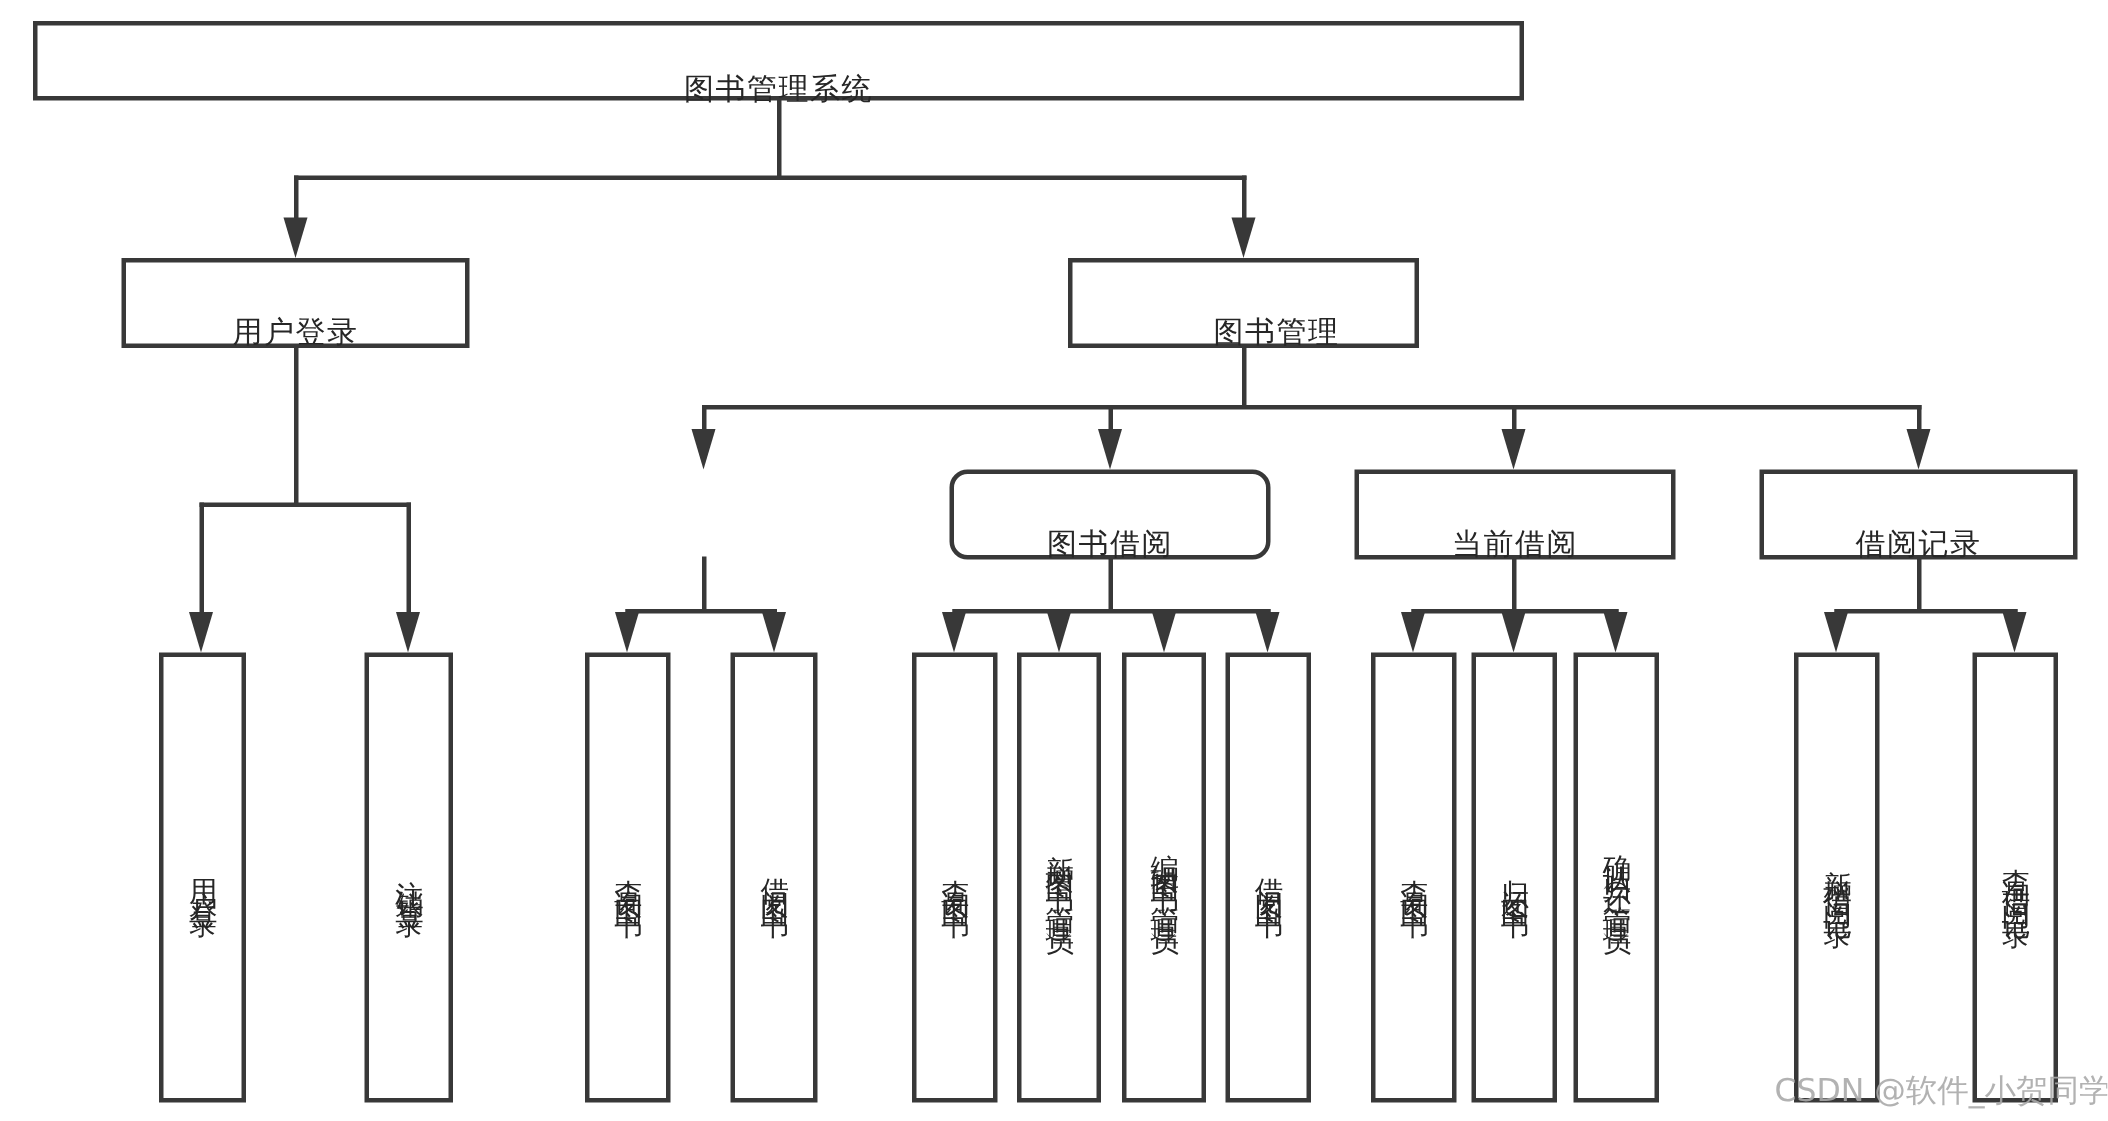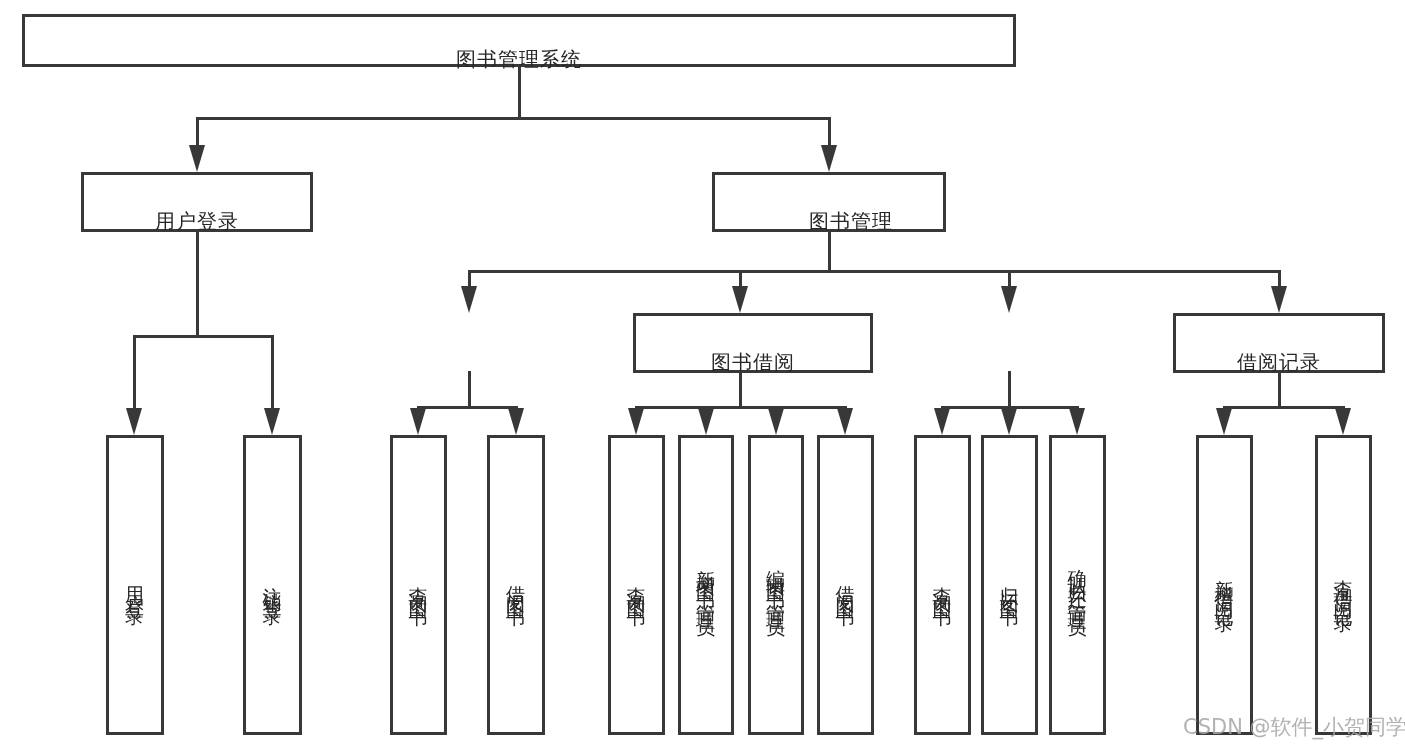--- a/index.html
+++ b/index.html
@@ -90,22 +90,25 @@
   <div class="line" style="left:468px; top:270px; width:813px; height:3px;"></div>
   <div class="line" style="left:468px; top:270px; width:3px; height:22px;"></div>
   <div class="line" style="left:739px; top:270px; width:3px; height:22px;"></div>
   <div class="line" style="left:1008px; top:270px; width:3px; height:22px;"></div>
   <div class="line" style="left:1278px; top:270px; width:3px; height:22px;"></div>
   <div class="arrow" style="left:461px; top:286px;"></div>
   <div class="arrow" style="left:732px; top:286px;"></div>
   <div class="arrow" style="left:1001px; top:286px;"></div>
   <div class="arrow" style="left:1271px; top:286px;"></div>
 
-  <div class="box" style="left:633px; top:313px; width:240px; height:60px;">
+  <div class="box" style="left:633px; top:313px; width:214px; height:60px;border-radius:12px;">
     <span class="node-label">图书借阅</span>
+  </div>
+  <div class="box" style="left:903px; top:313px; width:214px; height:60px;">
+    <span class="node-label">当前借阅</span>
   </div>
   <div class="box" style="left:1173px; top:313px; width:212px; height:60px;justify-content:center;">
     <span class="node-label">借阅记录</span>
   </div>
 
   <div class="line" style="left:468px; top:371px; width:3px; height:37px;"></div>
   <div class="line" style="left:417px; top:406px; width:101px; height:3px;"></div>
   <div class="line" style="left:417px; top:406px; width:3px; height:8px;"></div>
   <div class="line" style="left:515px; top:406px; width:3px; height:8px;"></div>
   <div class="arrow" style="left:410px; top:408px;"></div>

